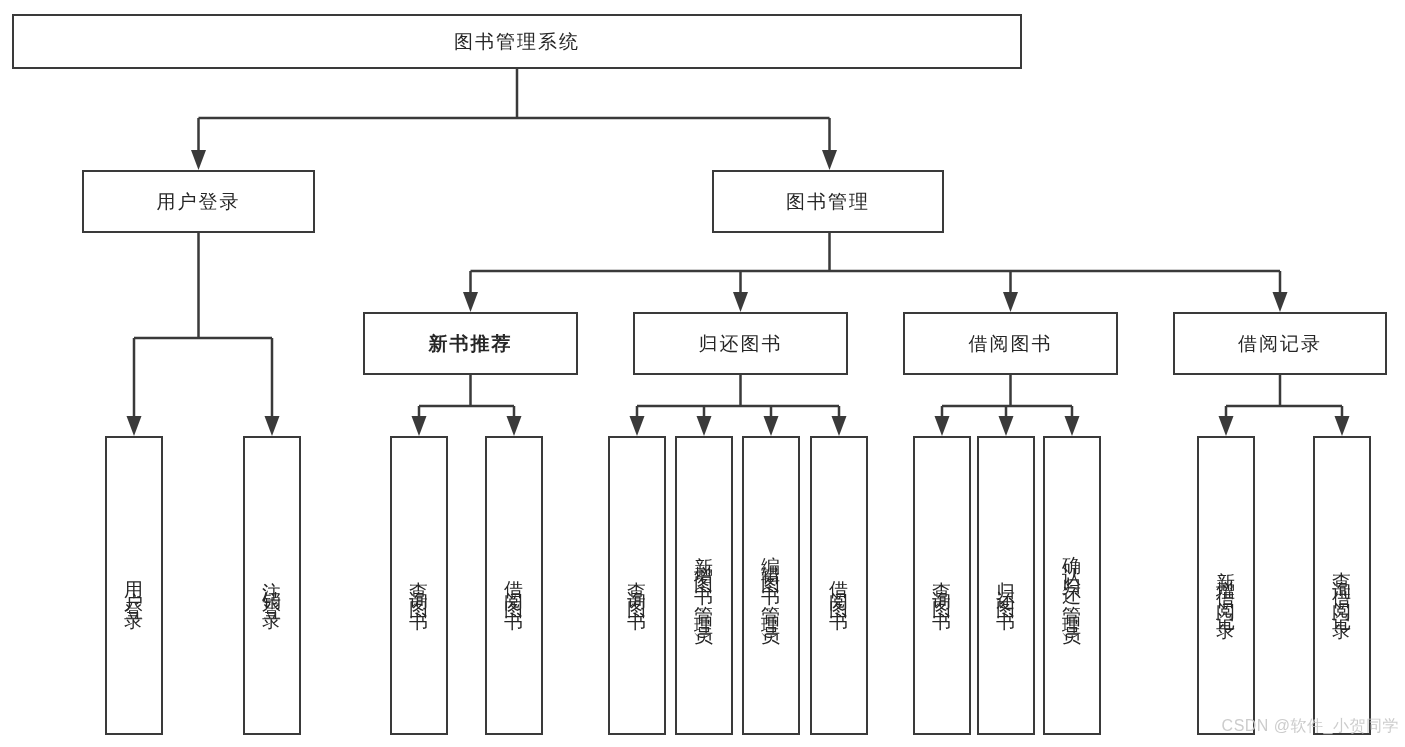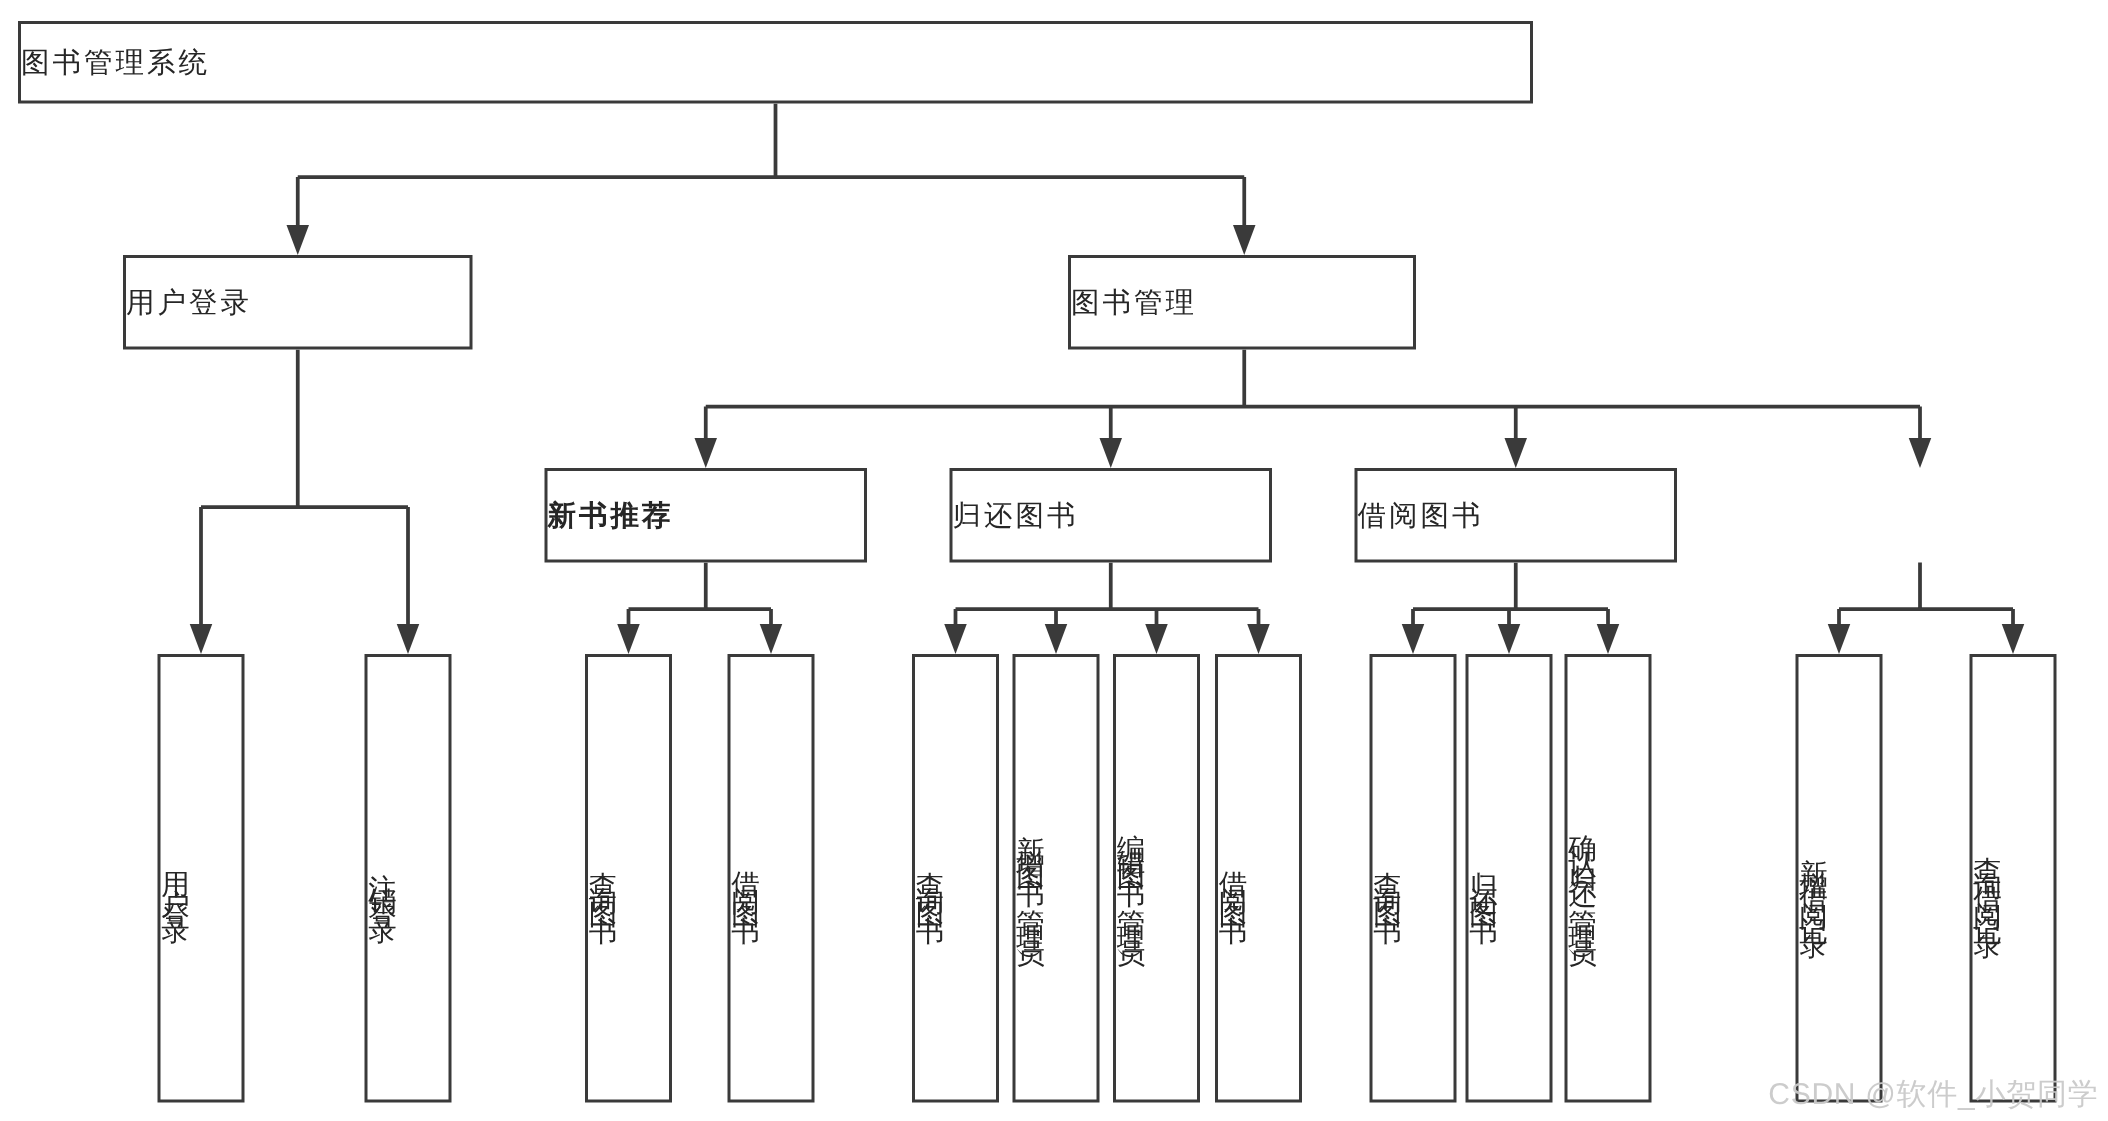--- a/index.html
+++ b/index.html
@@ -21,20 +21,21 @@
     top: 0;
     z-index: 1;
   }
   .node {
     position: absolute;
     box-sizing: border-box;
     background: #ffffff;
     border: 2px solid #3a3a3a;
     display: flex;
     align-items: center;
+    justify-content: center;
     z-index: 2;
     color: #262626;
   }
   .h-node span {
     font-size: 19px;
     letter-spacing: 2px;
     white-space: nowrap;
   }
   .root-node { border-width: 2px; }
   .v-node span {
@@ -42,21 +43,21 @@
     text-orientation: mixed;
     font-size: 19px;
     letter-spacing: 10px;
     line-height: 1;
   }
   #watermark {
     position: absolute;
     top: 716px;
     right: 6px;
     z-index: 5;
-    font-size: 20px;
+    font-size: 16px;
     letter-spacing: 0.5px;
     color: rgba(201, 201, 201, 0.95);
     white-space: nowrap;
   }
 </style>
 </head>
 <body>
 
 <div id="stage">
 
@@ -130,20 +131,23 @@
 
   <div class="node h-node" style="left:363px; top:312px; width:215px; height:63px;font-weight:bold;">
     <span>新书推荐</span>
   </div>
   <div class="node h-node" style="left:633px; top:312px; width:215px; height:63px;">
     <span>归还图书</span>
   </div>
   <div class="node h-node" style="left:903px; top:312px; width:215px; height:63px;">
     <span>借阅图书</span>
   </div>
+  <div class="node h-node" style="left:1173px; top:312px; width:214px; height:63px;">
+    <span>借阅记录</span>
+  </div>
 
   <div class="node v-node" style="left:105px; top:436px; width:58px; height:299px;">
     <span>用户登录</span>
   </div>
   <div class="node v-node" style="left:243px; top:436px; width:58px; height:299px;">
     <span>注销登录</span>
   </div>
 
   <div class="node v-node" style="left:390px; top:436px; width:58px; height:299px;">
     <span>查询图书</span>

